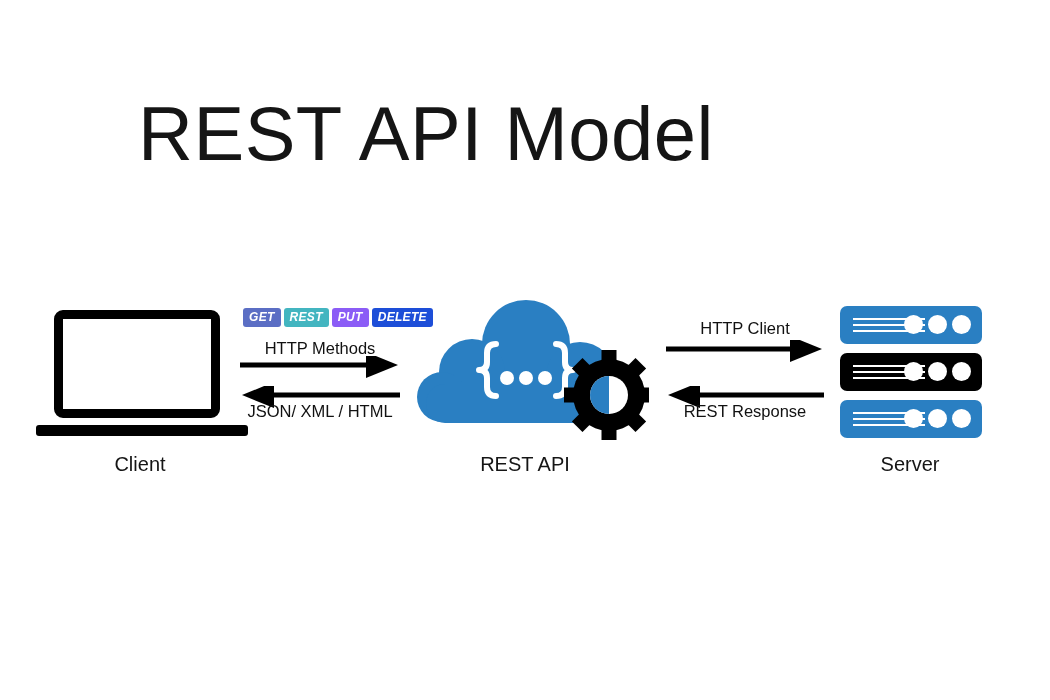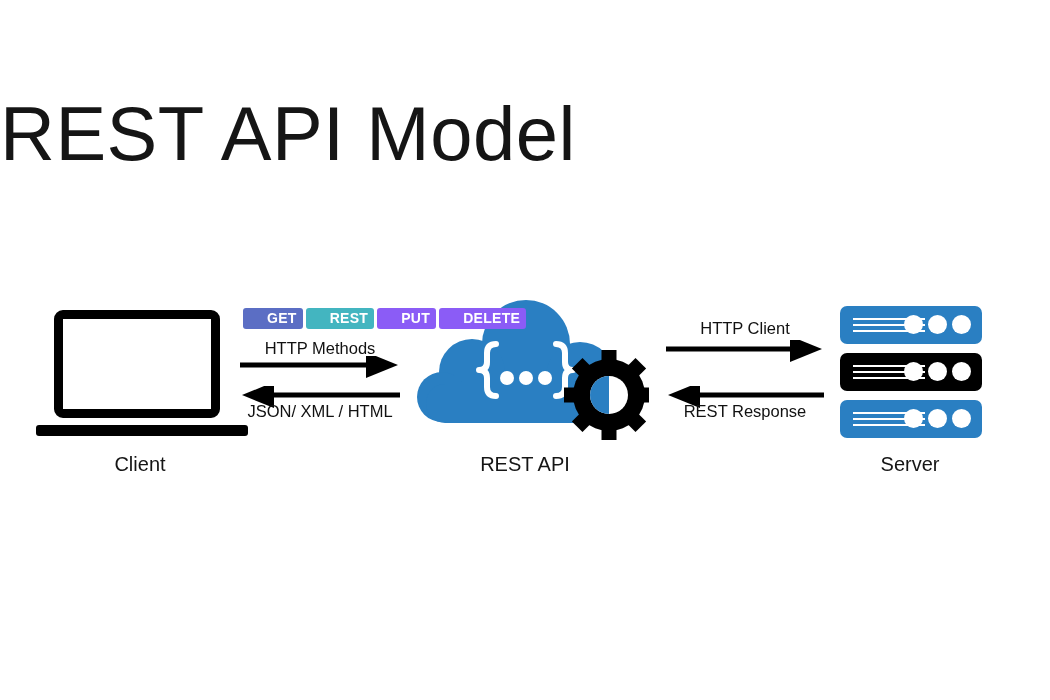--- a/index.html
+++ b/index.html
@@ -15,21 +15,21 @@
     font-family: "Liberation Sans", sans-serif;
     color: #111111;
   }
 
   
   .title {
     position: absolute;
     top: 96px;
     left: 0;
     width: 852px;
-    text-align: left;
+    text-align: center;
     font-size: 76px;
     font-weight: 300;
     letter-spacing: 0.5px;
     color: #151515;
     line-height: 1;
   }
 
   
   .caption {
     position: absolute;
@@ -159,28 +159,29 @@
 
   
   .badges {
     position: absolute;
     left: 243px;
     top: 308px;
     display: flex;
     gap: 3px;
   }
   .badge {
-    padding: 3px 6px 4px 24px;
+    padding: 3px 6px 4px 6px;
     border-radius: 3px;
-    font-size: 14px;
+    font-size: 12px;
     font-weight: 700;
     color: #ffffff;
     letter-spacing: 0.3px;
     line-height: 1;
     text-align: center;
+    font-style: italic;
   }
 </style>
 </head>
 <body>
 
 <div class="title">REST API Model</div>
 
 <div class="laptop">
   <div class="laptop-screen"></div>
   <div class="laptop-base"></div>
@@ -272,21 +273,21 @@
         <div class="server-dot"></div>
     </div>
   </div>
 </div>
 <div class="caption caption-server">Server</div>
 
 <div class="badges">
   <div class="badge" style="background:#5b6ec4">GET</div>
   <div class="badge" style="background:#43b5c0">REST</div>
   <div class="badge" style="background:#8b5cf6">PUT</div>
-  <div class="badge" style="background:#8b5cf6">DELETE</div>
+  <div class="badge" style="background:#1d4ed8">DELETE</div>
 </div>
 
 <div class="arrow-group ag-methods">
   <div class="arrow-label">HTTP Methods</div>
   <svg class="arrow-svg" width="160" height="30" viewBox="0 0 160 30" style="top:16px">
     <line x1="0" y1="9" x2="132" y2="9" stroke="#000000" stroke-width="5"></line>
     <polygon points="126,-4 158,9 126,22" fill="#000000"></polygon>
   </svg>
 </div>
 

